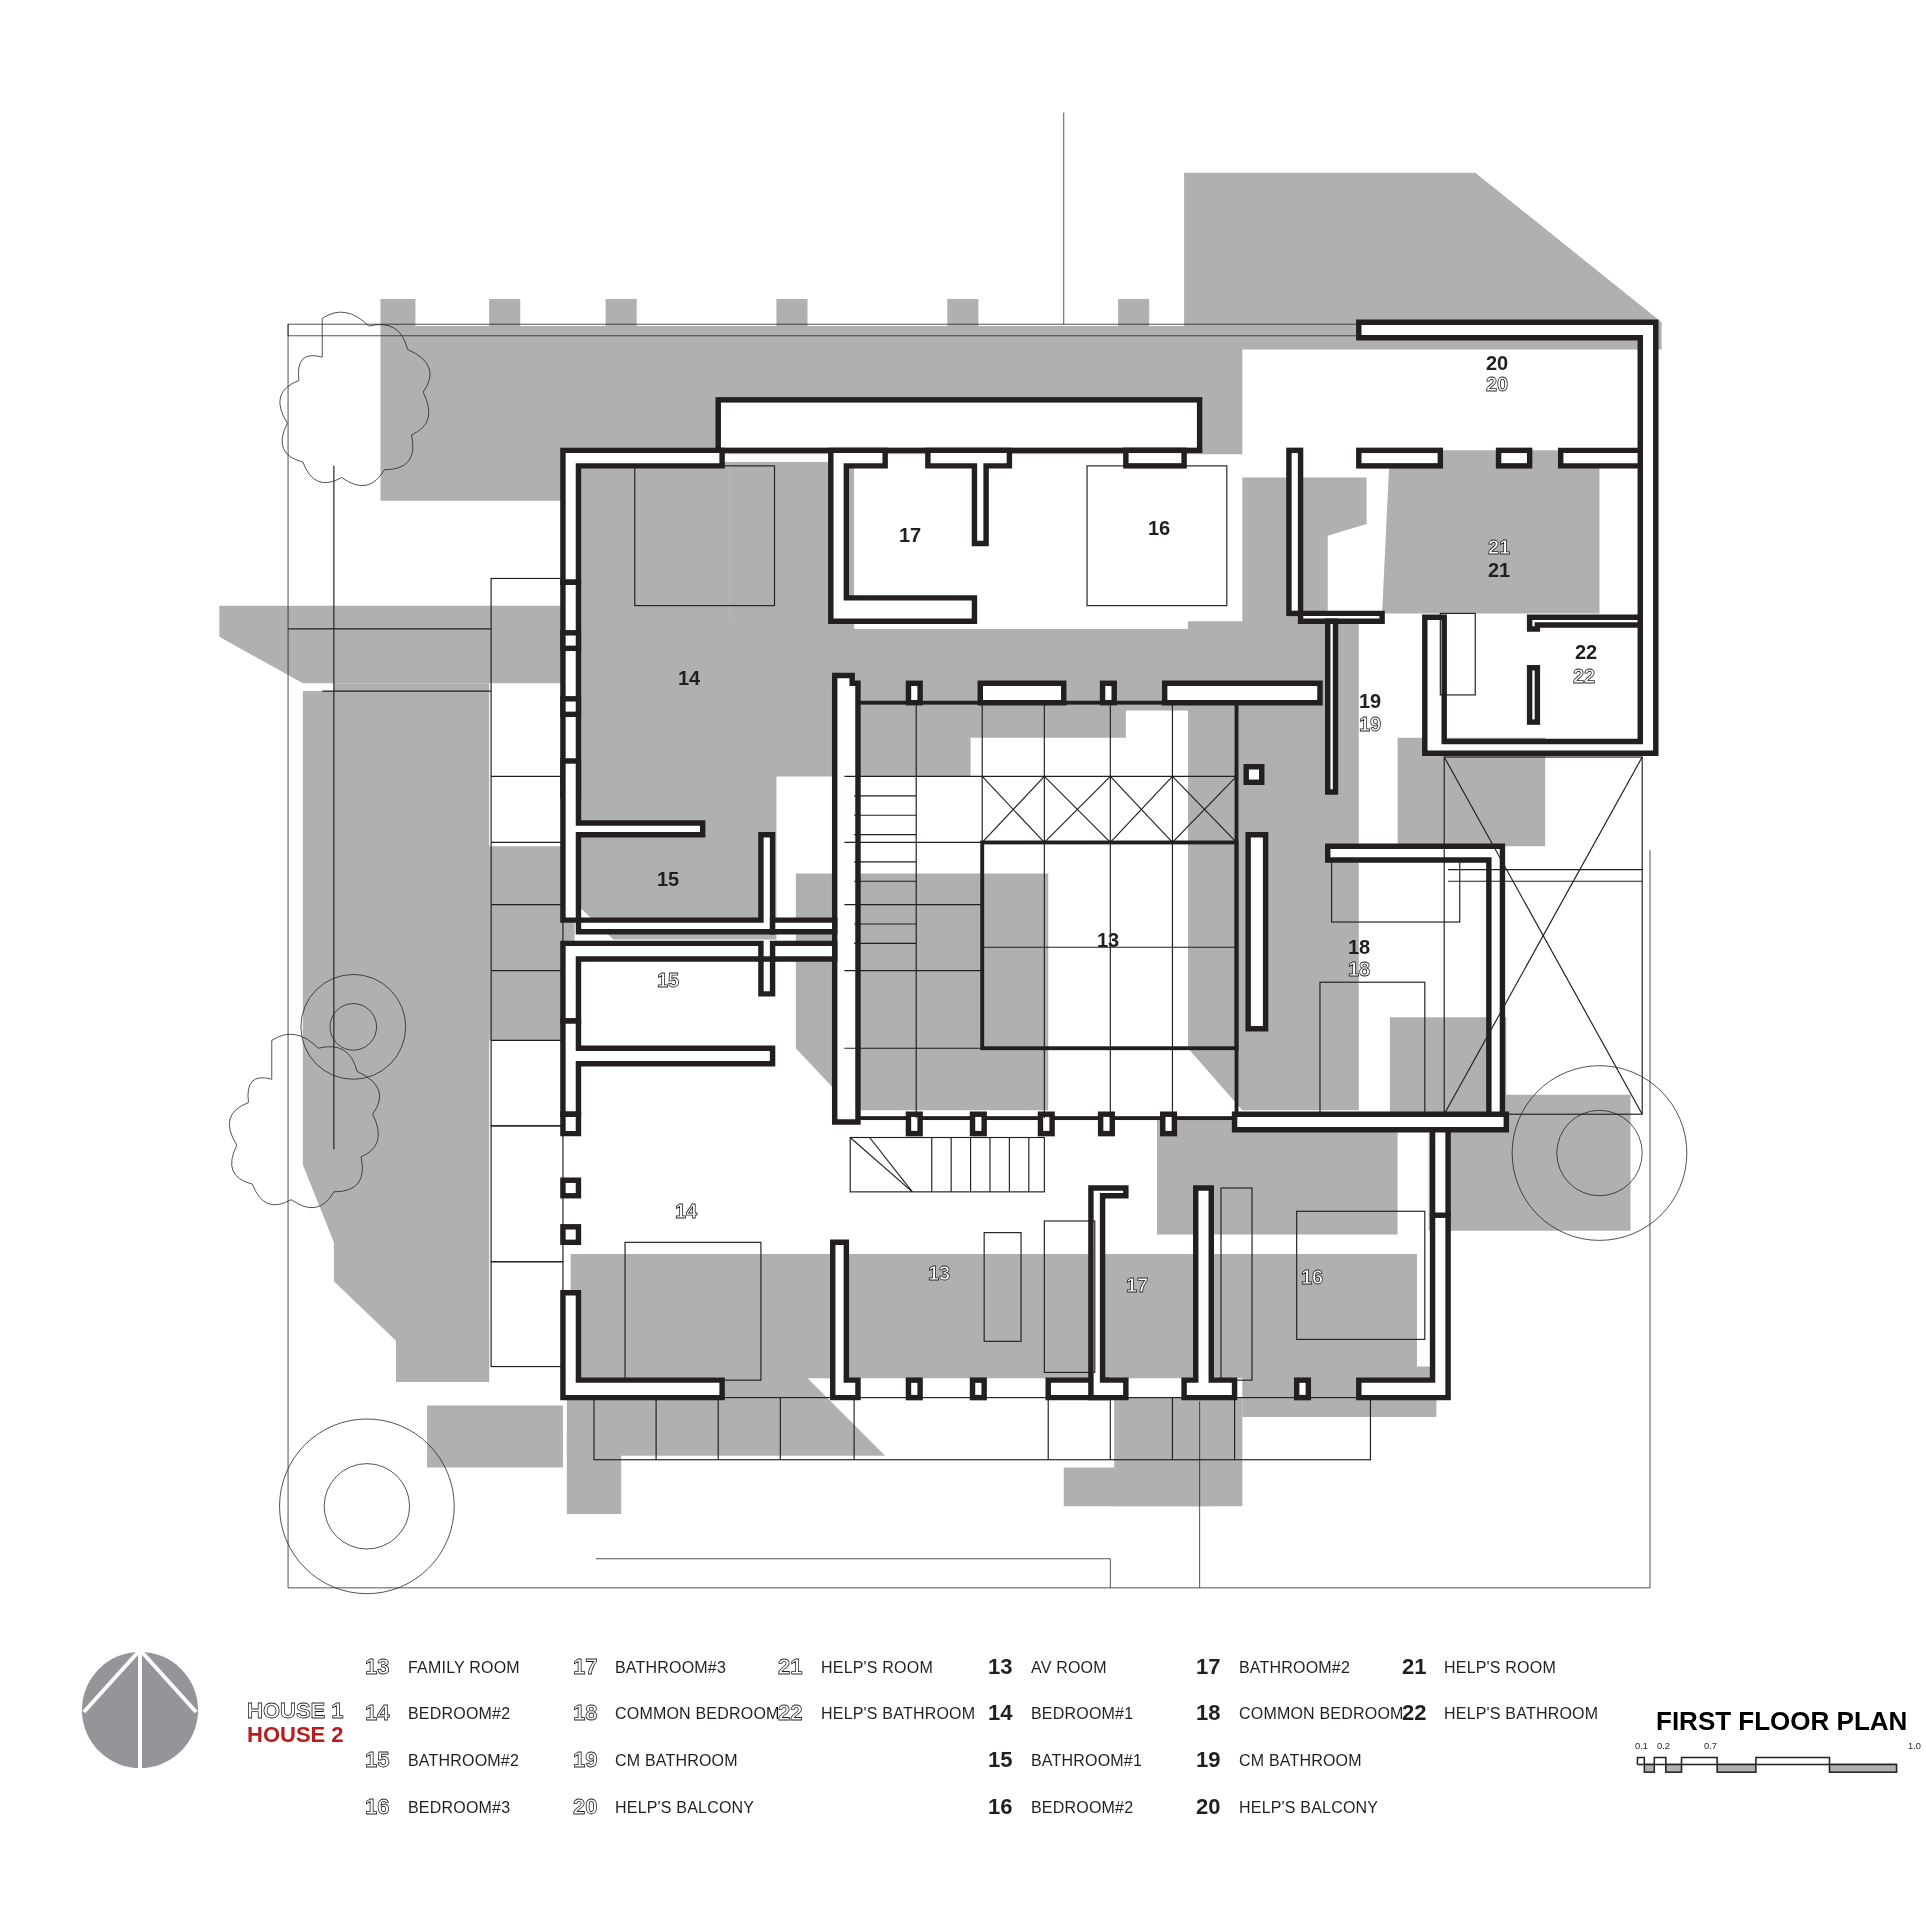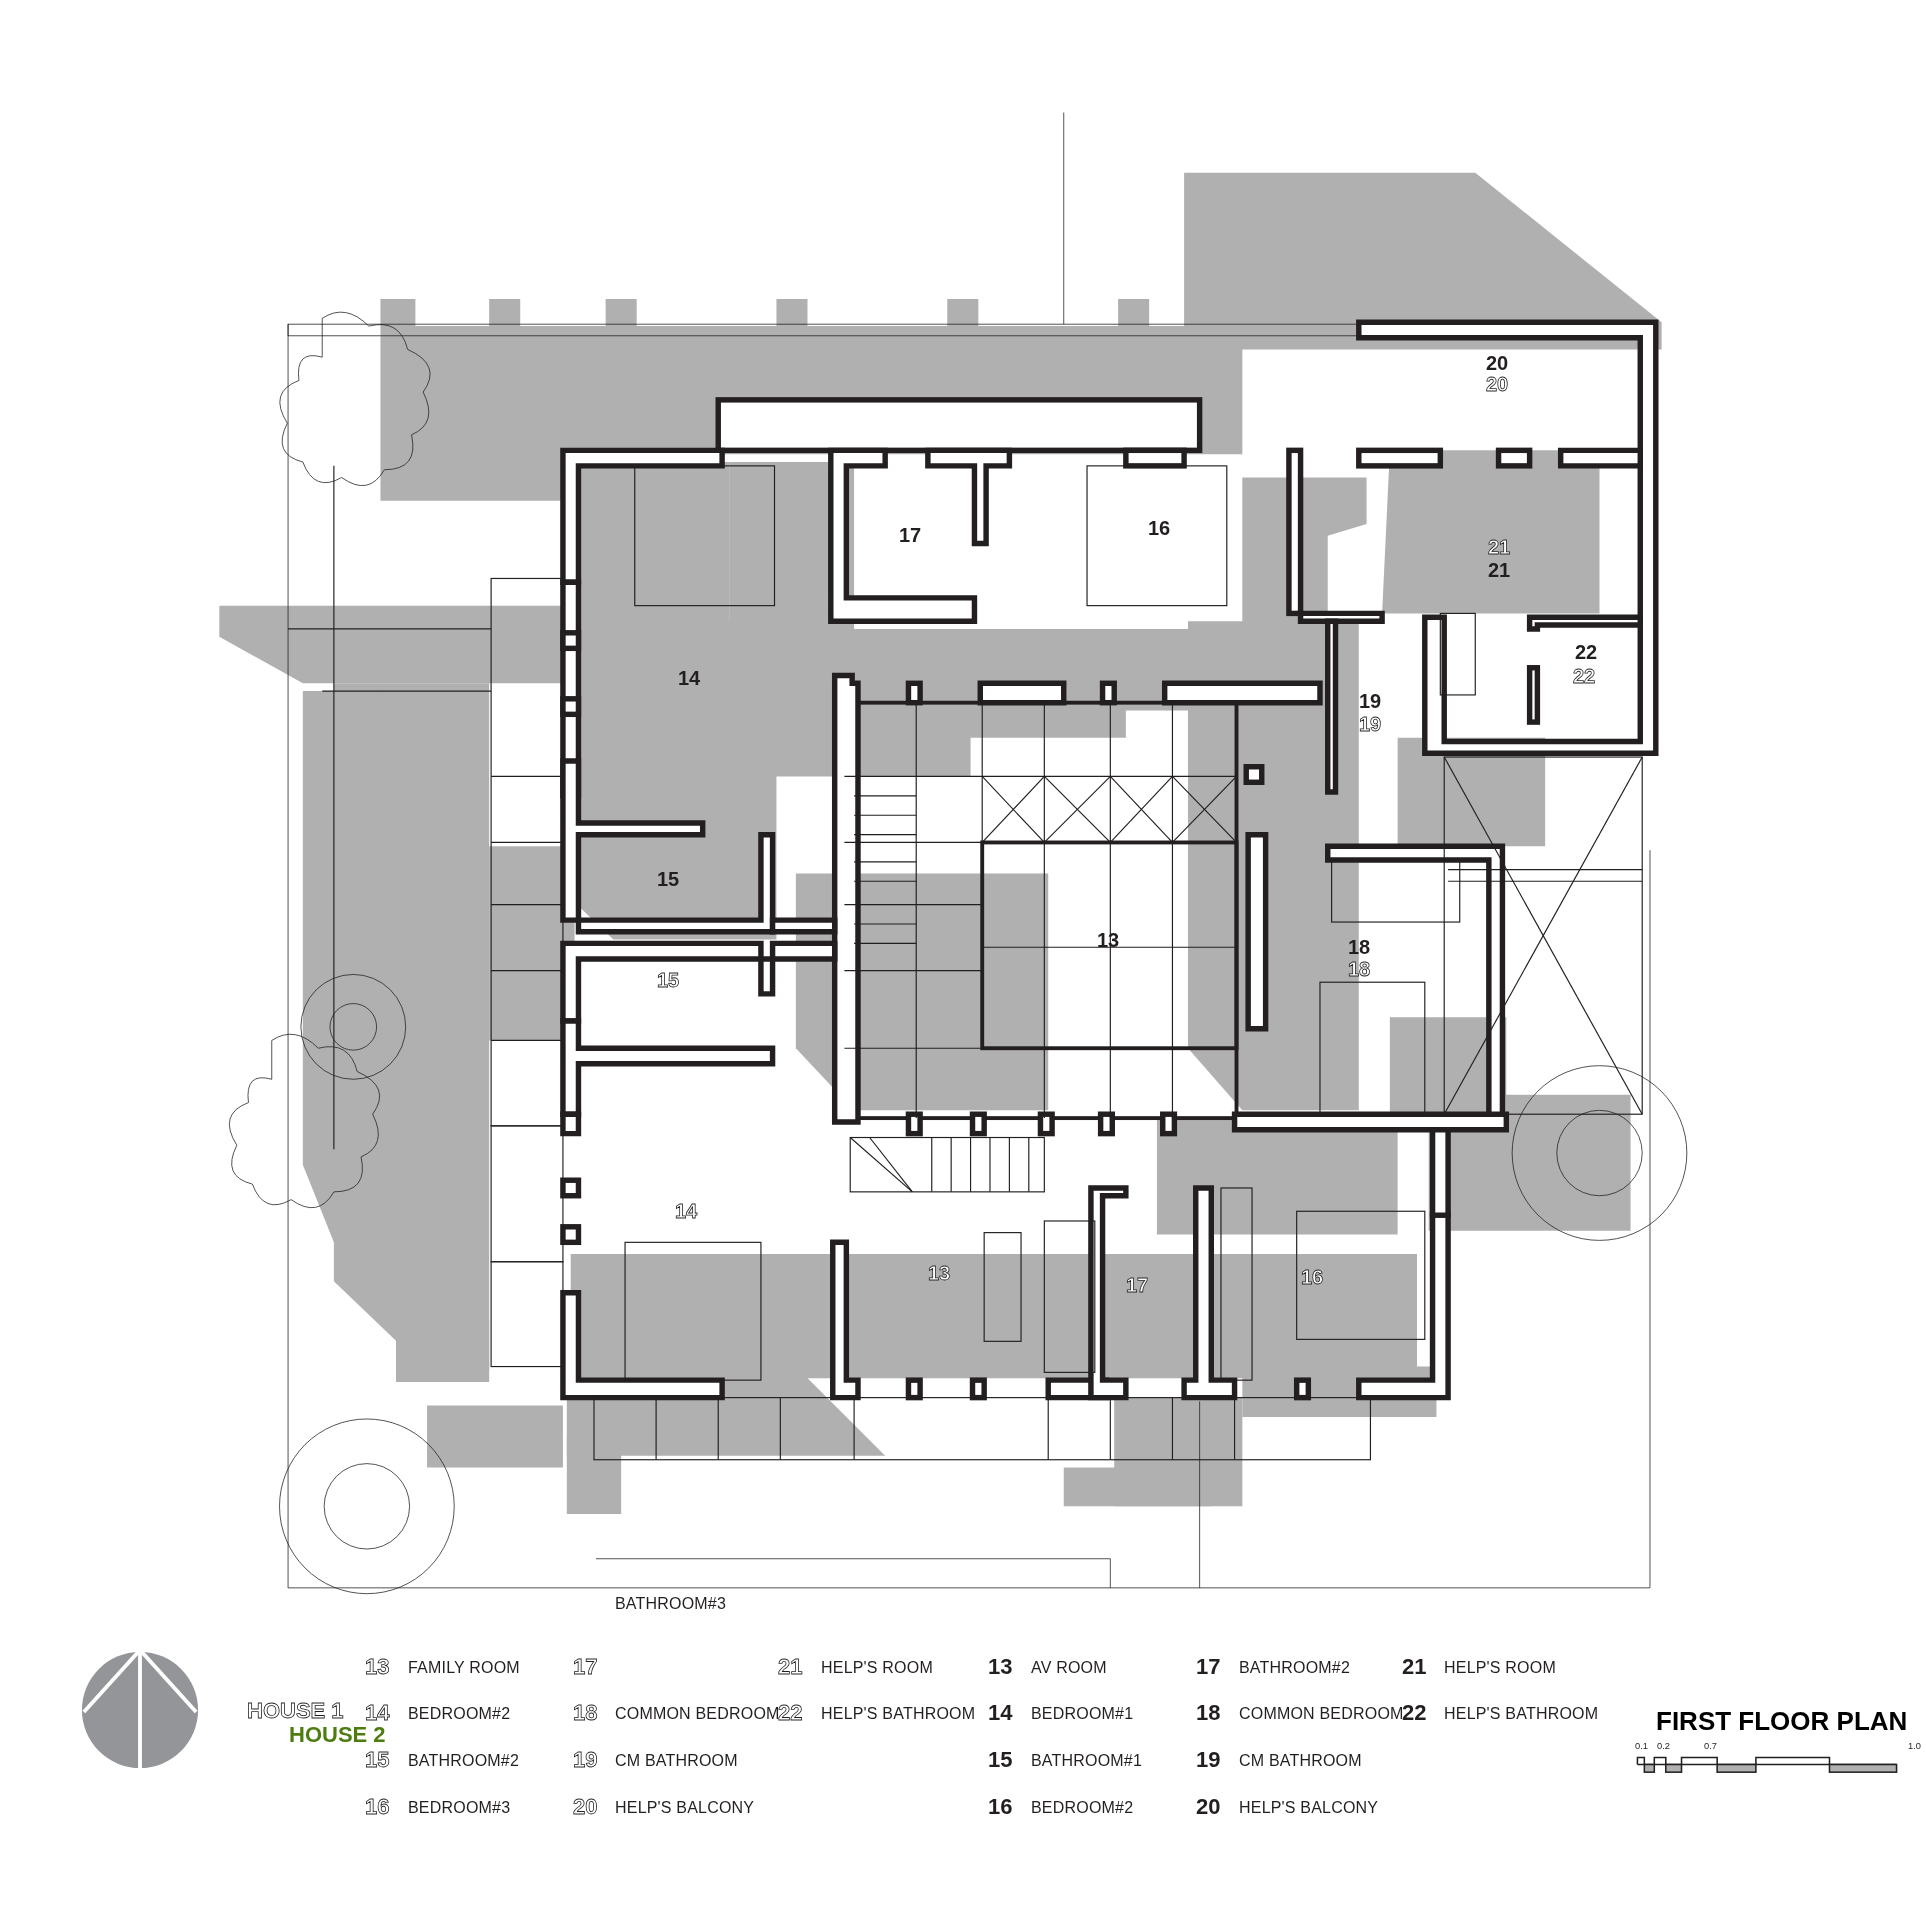--- a/index.html
+++ b/index.html
@@ -7,21 +7,21 @@
   #plan{position:absolute;left:0;top:0;width:1926px;height:1926px;}
   .lbl{position:absolute;font-family:"Liberation Sans",sans-serif;font-size:20px;line-height:1;color:#231f20;text-align:center;transform:translate(-50%,-50%);white-space:nowrap;}
   .lbl.h2{font-weight:bold;}
   .lbl.h1{color:#fff;-webkit-text-stroke:0.8px #231f20;font-weight:bold;}
   .legend-num{position:absolute;font-family:"Liberation Sans",sans-serif;font-size:22px;font-weight:bold;line-height:1;}
   .legend-num.h1{color:#fff;-webkit-text-stroke:0.8px #231f20;}
   .legend-num.h2{color:#231f20;}
   .legend-txt{position:absolute;font-family:"Liberation Sans",sans-serif;font-size:16px;color:#231f20;line-height:1;letter-spacing:0.2px;}
   .house-lbl{position:absolute;font-family:"Liberation Sans",sans-serif;font-size:22px;font-weight:bold;line-height:1;}
   .house-lbl.h1{color:#fff;-webkit-text-stroke:0.8px #231f20;}
-  .house-lbl.h2{color:#4d7c0f;margin-left:42px;}
+  .house-lbl.h2{color:#b91c1c;}
   .title{position:absolute;left:1656px;top:1706px;font-family:"Liberation Sans",sans-serif;font-size:26px;font-weight:bold;color:#000000;}
   .scale-lbl{position:absolute;font-family:"Liberation Sans",sans-serif;font-size:9.3px;color:#231f20;}
 </style>
 </head>
 <body>
 
 <svg id="plan" viewBox="0 0 4961 4961" xmlns="http://www.w3.org/2000/svg">
 
   <g fill="#b0b0b0" stroke="none">
     <polygon points="3050,445 3800,445 4280,830 4280,900 3050,900"></polygon>
@@ -252,21 +252,21 @@
   <div class="legend-num h1" style="left:365px;top:1656px">13</div>
   <div class="legend-txt" style="left:408px;top:1660px">FAMILY ROOM</div>
   <div class="legend-num h1" style="left:365px;top:1702px">14</div>
   <div class="legend-txt" style="left:408px;top:1706px">BEDROOM#2</div>
   <div class="legend-num h1" style="left:365px;top:1749px">15</div>
   <div class="legend-txt" style="left:408px;top:1753px">BATHROOM#2</div>
   <div class="legend-num h1" style="left:365px;top:1796px">16</div>
   <div class="legend-txt" style="left:408px;top:1800px">BEDROOM#3</div>
 
   <div class="legend-num h1" style="left:573px;top:1656px">17</div>
-  <div class="legend-txt" style="left:615px;top:1596px">BATHROOM#3</div>
+  <div class="legend-txt" style="left:615px;top:1660px">BATHROOM#3</div>
   <div class="legend-num h1" style="left:573px;top:1702px">18</div>
   <div class="legend-txt" style="left:615px;top:1706px">COMMON BEDROOM</div>
   <div class="legend-num h1" style="left:573px;top:1749px">19</div>
   <div class="legend-txt" style="left:615px;top:1753px">CM BATHROOM</div>
   <div class="legend-num h1" style="left:573px;top:1796px">20</div>
   <div class="legend-txt" style="left:615px;top:1800px">HELP'S BALCONY</div>
 
   <div class="legend-num h1" style="left:778px;top:1656px">21</div>
   <div class="legend-txt" style="left:821px;top:1660px">HELP'S ROOM</div>
   <div class="legend-num h1" style="left:778px;top:1702px">22</div>

